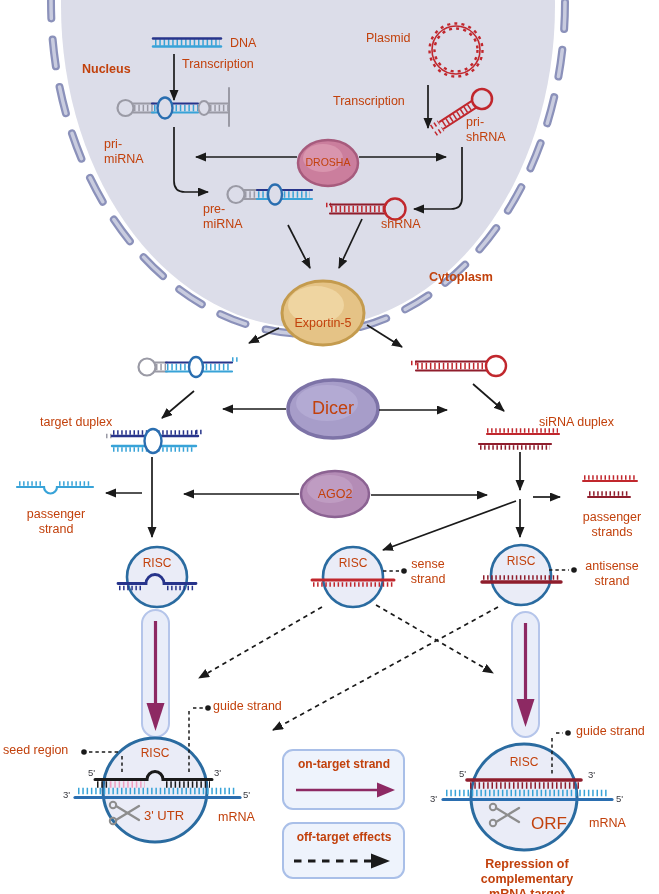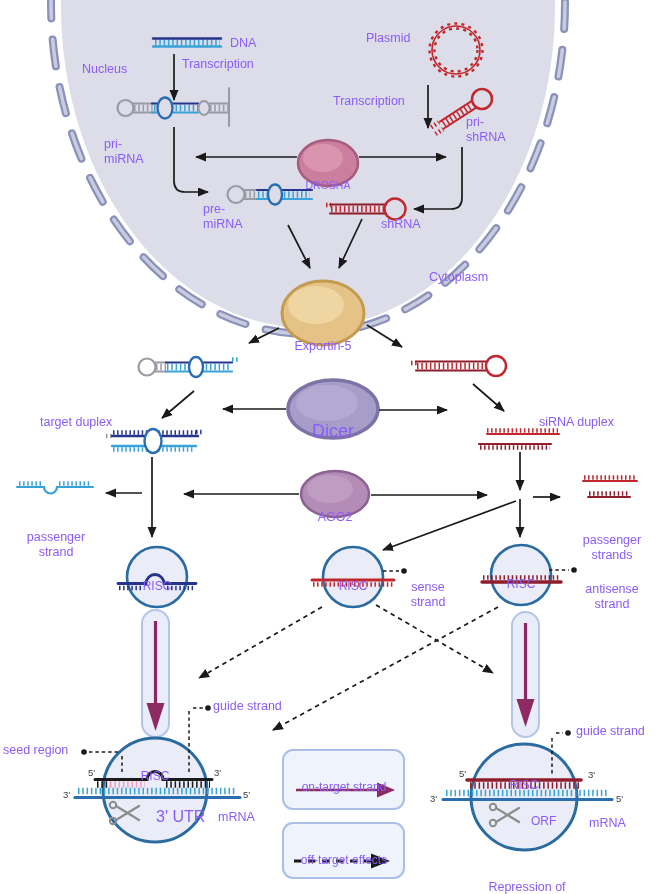--- a/index.html
+++ b/index.html
@@ -1,22 +1,22 @@
 <!DOCTYPE html>
 <html style="--ink: #1a1a1a; --nucleus: #dcdde9; --membrane: #8b91ba; --membraneFill: #c9ccdf; --navy: #27348b; --blue: #2a6eb0; --sky: #38a3d8; --red: #c1272d; --darkred: #8f1d2c; --gray: #9a9aa5; --droshaFill: #cb7e9d; --droshaStroke: #a75b7d; --droshaHi: #d995ae; --exportinFill: #e5c386; --exportinStroke: #c49b4e; --exportinHi: #efd5a1; --dicerFill: #a79dc9; --dicerStroke: #7d73a7; --dicerHi: #b3aad3; --ago2Fill: #b48cb6; --ago2Stroke: #8b6292; --ago2Hi: #bf9cc2; --riscFill: #eaecf7; --riscStroke: #2a6ba0; --pillFill: #e9edf9; --pillStroke: #b5c5ea; --maroon: #8d2963; --pink: #ef9ec0; --legendFill: #eef3fc; --legendBorder: #a9bfe8; --scissors: #8d8d8d;"><head>
 <meta charset="utf-8">
 <style>
   html,body{margin:0;padding:0;background:#fff;}
   #canvas{position:relative;width:659px;height:894px;background:#fff;overflow:hidden;
           font-family:"Liberation Sans",sans-serif;}
   #art{position:absolute;left:0;top:0;}
-  .lbl{position:absolute;font-size:12.5px;line-height:1.18;color:#8b5cf6;
+  .lbl{position:absolute;font-size:12.5px;line-height:1.18;color:#c2410c;
        white-space:pre-line;font-family:"Liberation Sans",sans-serif;}
-  .b{font-weight:normal;}
-  .ctr{transform:translateX(-50%);text-align:center;margin-top:23px;}
+  .b{font-weight:bold;}
+  .ctr{transform:translateX(-50%);text-align:center;}
   .sm{font-size:9.5px;color:#3a3a40;}
   
   .ln{fill:none;stroke-linecap:round;}
   .teeth{fill:none;stroke-width:6.4;stroke-dasharray:1.5 2.8;}
   .teethS{fill:none;stroke-width:4.6;stroke-dasharray:1.5 2.6;}
   .arrow{fill:none;stroke:var(--ink);stroke-width:1.7;stroke-linejoin:round;}
   .dashA{stroke-dasharray:4.5 4;}
   .conn{fill:none;stroke:var(--ink);stroke-width:1.5;stroke-dasharray:3.4 3;}
   .navy{stroke:var(--navy);} .blue{stroke:var(--blue);} .sky{stroke:var(--sky);}
   .red{stroke:var(--red);} .dred{stroke:var(--darkred);} .gry{stroke:var(--gray);}
@@ -335,23 +335,23 @@
 
 <div class="lbl sm" style="left:88px;top:767px">5'</div>
 <div class="lbl sm" style="left:214px;top:767px">3'</div>
 <div class="lbl sm" style="left:63px;top:789px">3'</div>
 <div class="lbl sm" style="left:243px;top:789px">5'</div>
 <div class="lbl sm" style="left:459px;top:768px">5'</div>
 <div class="lbl sm" style="left:588px;top:769px">3'</div>
 <div class="lbl sm" style="left:430px;top:793px">3'</div>
 <div class="lbl sm" style="left:616px;top:793px">5'</div>
 
-<div class="lbl" style="left:156px;top:808px;font-size:16px">3' UTR</div>
+<div class="lbl" style="left:144px;top:808px;font-size:13px">3' UTR</div>
 <div class="lbl" style="left:218px;top:810px">mRNA</div>
-<div class="lbl" style="left:531px;top:814px;font-size:12px">ORF</div>
+<div class="lbl" style="left:531px;top:814px;font-size:17px">ORF</div>
 <div class="lbl" style="left:589px;top:816px">mRNA</div>
 
 <div class="lbl ctr b" style="left:527px;top:857px">Repression of complementary
 mRNA target</div>
 
 <div class="lbl ctr b" style="left:344px;top:757px;font-size:12px">on-target strand</div>
 <div class="lbl ctr b" style="left:344px;top:830px;font-size:12px">off-target effects</div>
 
 </div>
 

